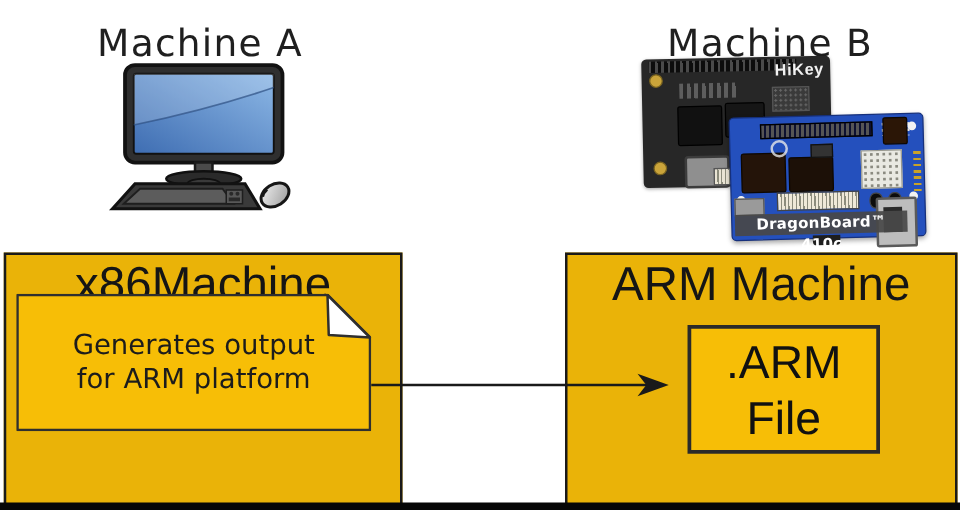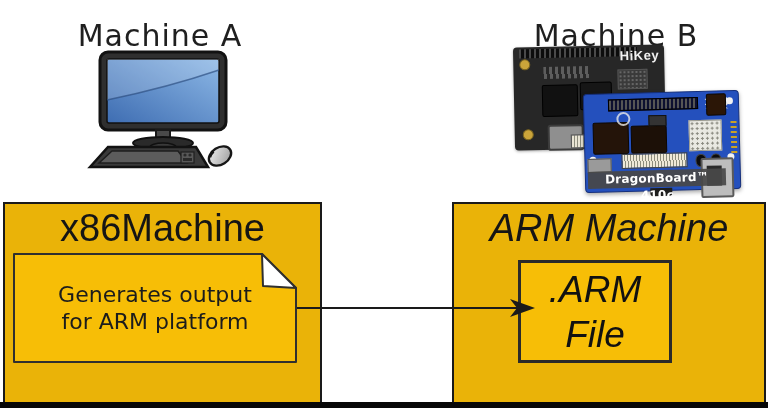--- a/index.html
+++ b/index.html
@@ -78,37 +78,37 @@
     font-family:"DejaVu Sans",sans-serif;letter-spacing:.2px;
   }
   .db-usb{right:6px;top:66px;width:29px;height:36px;background:#bdbdbd;
     border:2px solid #5a5a5a;border-radius:2px;}
   .db-usb-inner{position:absolute;left:4px;top:6px;width:15px;height:20px;background:#2a2a2a;}
   .db-musb{left:64px;top:95px;width:22px;height:8px;background:#1e1e1e;border-radius:0 0 3px 3px;}
 
   
   .flow-box{position:absolute;top:202px;height:199px;background:#eab308;border:2px solid #1a1a1a;}
   .box-left{left:3px;width:315px;}
-  .box-right{left:452px;width:310px;font-style:italic;}
+  .box-right{left:452px;width:310px;}
   .box-title{
     position:absolute;left:0;right:0;top:3px;text-align:center;
     font-family:"Liberation Sans",sans-serif;font-size:38px;line-height:42px;
     color:#151515;
   }
   
-  .note{position:absolute;left:8px;top:49px;width:284px;height:110px;border-radius:21px;}
+  .note{position:absolute;left:8px;top:31px;width:284px;height:110px;border-radius:21px;}
   .note svg{position:absolute;left:0;top:0;}
   .note-text{
     position:absolute;inset:0;display:flex;flex-direction:column;
     justify-content:center;align-items:center;font-size:22px;line-height:27px;
     color:#1c1c1c;text-align:center;
   }
   
   .arm-file{
-    position:absolute;left:64px;top:56px;width:148px;height:97px;
+    position:absolute;left:96px;top:56px;width:148px;height:97px;
     background:#F7BE06;border:3px solid #2a2a2a;display:flex;flex-direction:column;
     justify-content:center;align-items:center;
     font-family:"Liberation Sans",sans-serif;font-size:37px;line-height:45px;color:#111;
   }
   
   .arrow-svg{position:absolute;left:294px;top:296px;width:244px;height:24px;z-index:4;}
   
   .bottom-bar{position:absolute;left:0;top:402px;width:768px;height:6px;background:#070707;}
 </style>
 </head>

